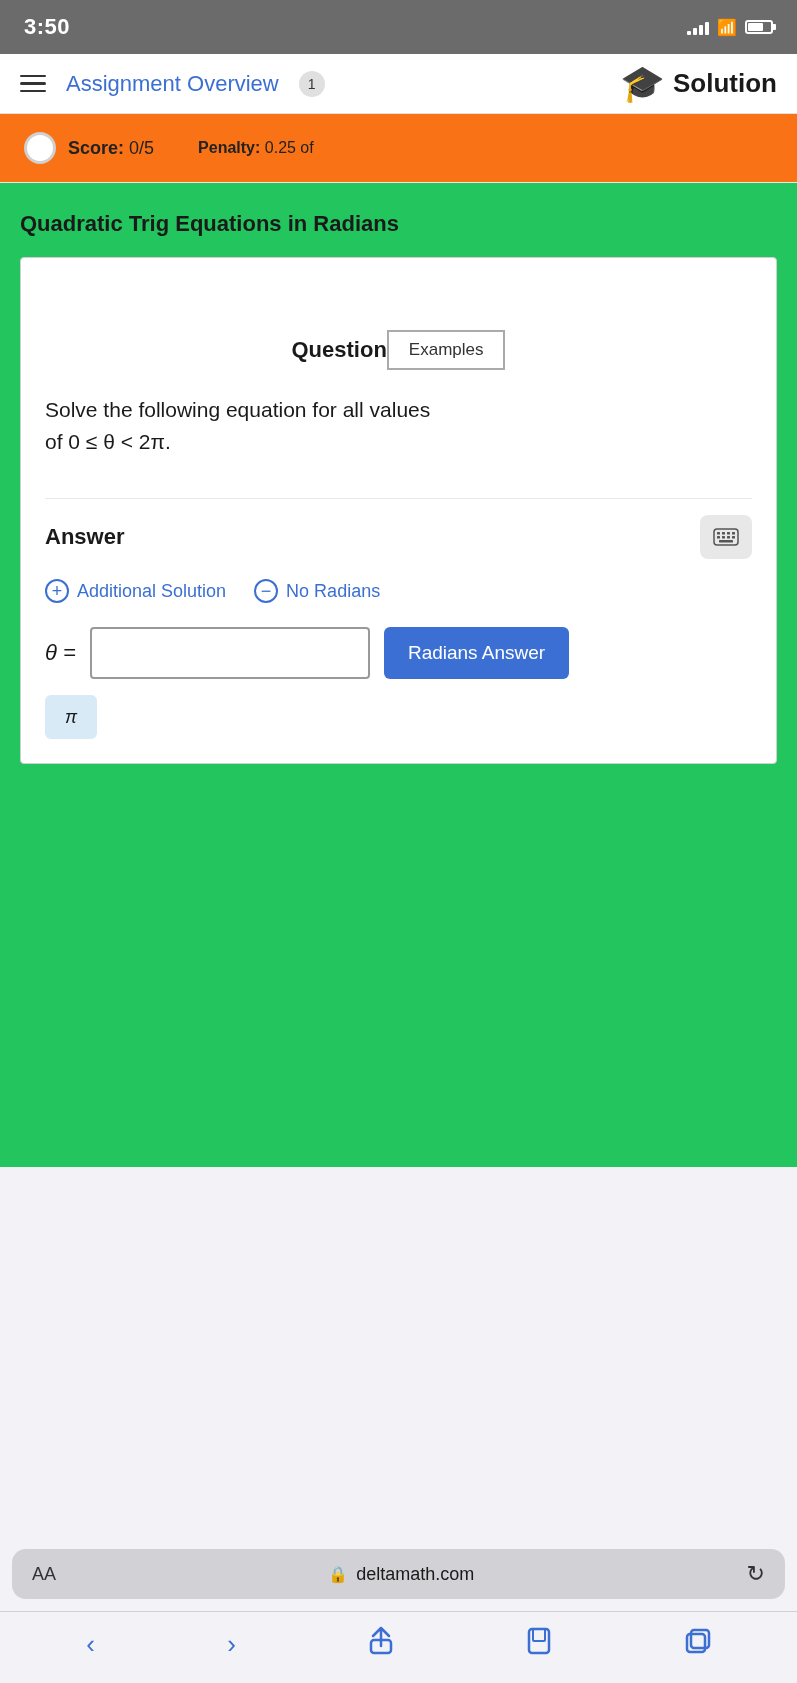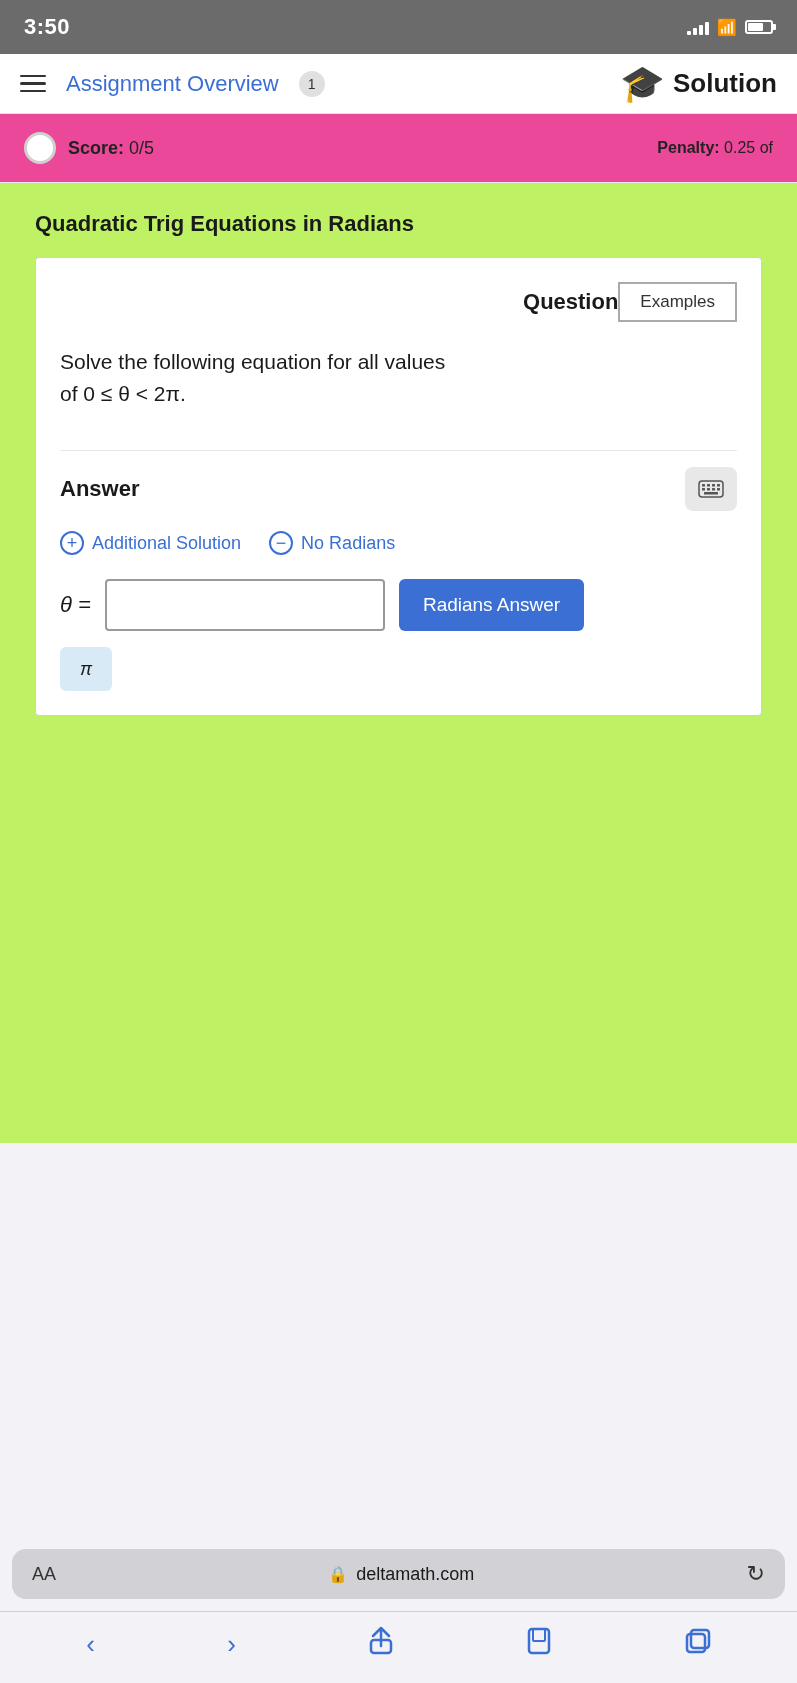--- a/index.html
+++ b/index.html
@@ -125,25 +125,24 @@
       font-weight: 700;
       color: #1a1a1a;
       margin-left: auto;
     }
     .grad-cap {
       font-size: 36px;
     }
 
     
     .score-bar {
-      background: #ec4899;
+      background: #f97316;
       padding: 18px 24px;
       display: flex;
       align-items: center;
-      justify-content: space-between;
       border-bottom: 1px solid #e8e8e8;
     }
     .score-left {
       display: flex;
       align-items: center;
       gap: 12px;
     }
     .score-circle {
       width: 32px;
       height: 32px;
@@ -162,22 +161,22 @@
       font-size: 16px;
       color: #222;
       margin-left: 44px;
     }
     .penalty-text strong {
       font-weight: 700;
     }
 
     
     .content {
-      background: #bef264;
-      padding: 28px 35px 20px;
+      background: #22c55e;
+      padding: 28px 20px 20px;
       flex: 1;
     }
 
     .section-title {
       font-size: 22px;
       font-weight: 700;
       color: #1a1a1a;
       margin-bottom: 20px;
     }
 
@@ -185,22 +184,23 @@
     .question-card {
       background: white;
       border: 1px solid #d0d0d0;
       border-radius: 4px;
       padding: 24px;
     }
 
     .question-header {
       display: flex;
       align-items: center;
-      justify-content: flex-end;
+      justify-content: center;
       margin-bottom: 24px;
+      margin-top: 48px;
     }
     .question-label {
       font-size: 22px;
       font-weight: 700;
       color: #1a1a1a;
     }
     .examples-button {
       border: 2px solid #aaa;
       background: white;
       padding: 8px 20px;

